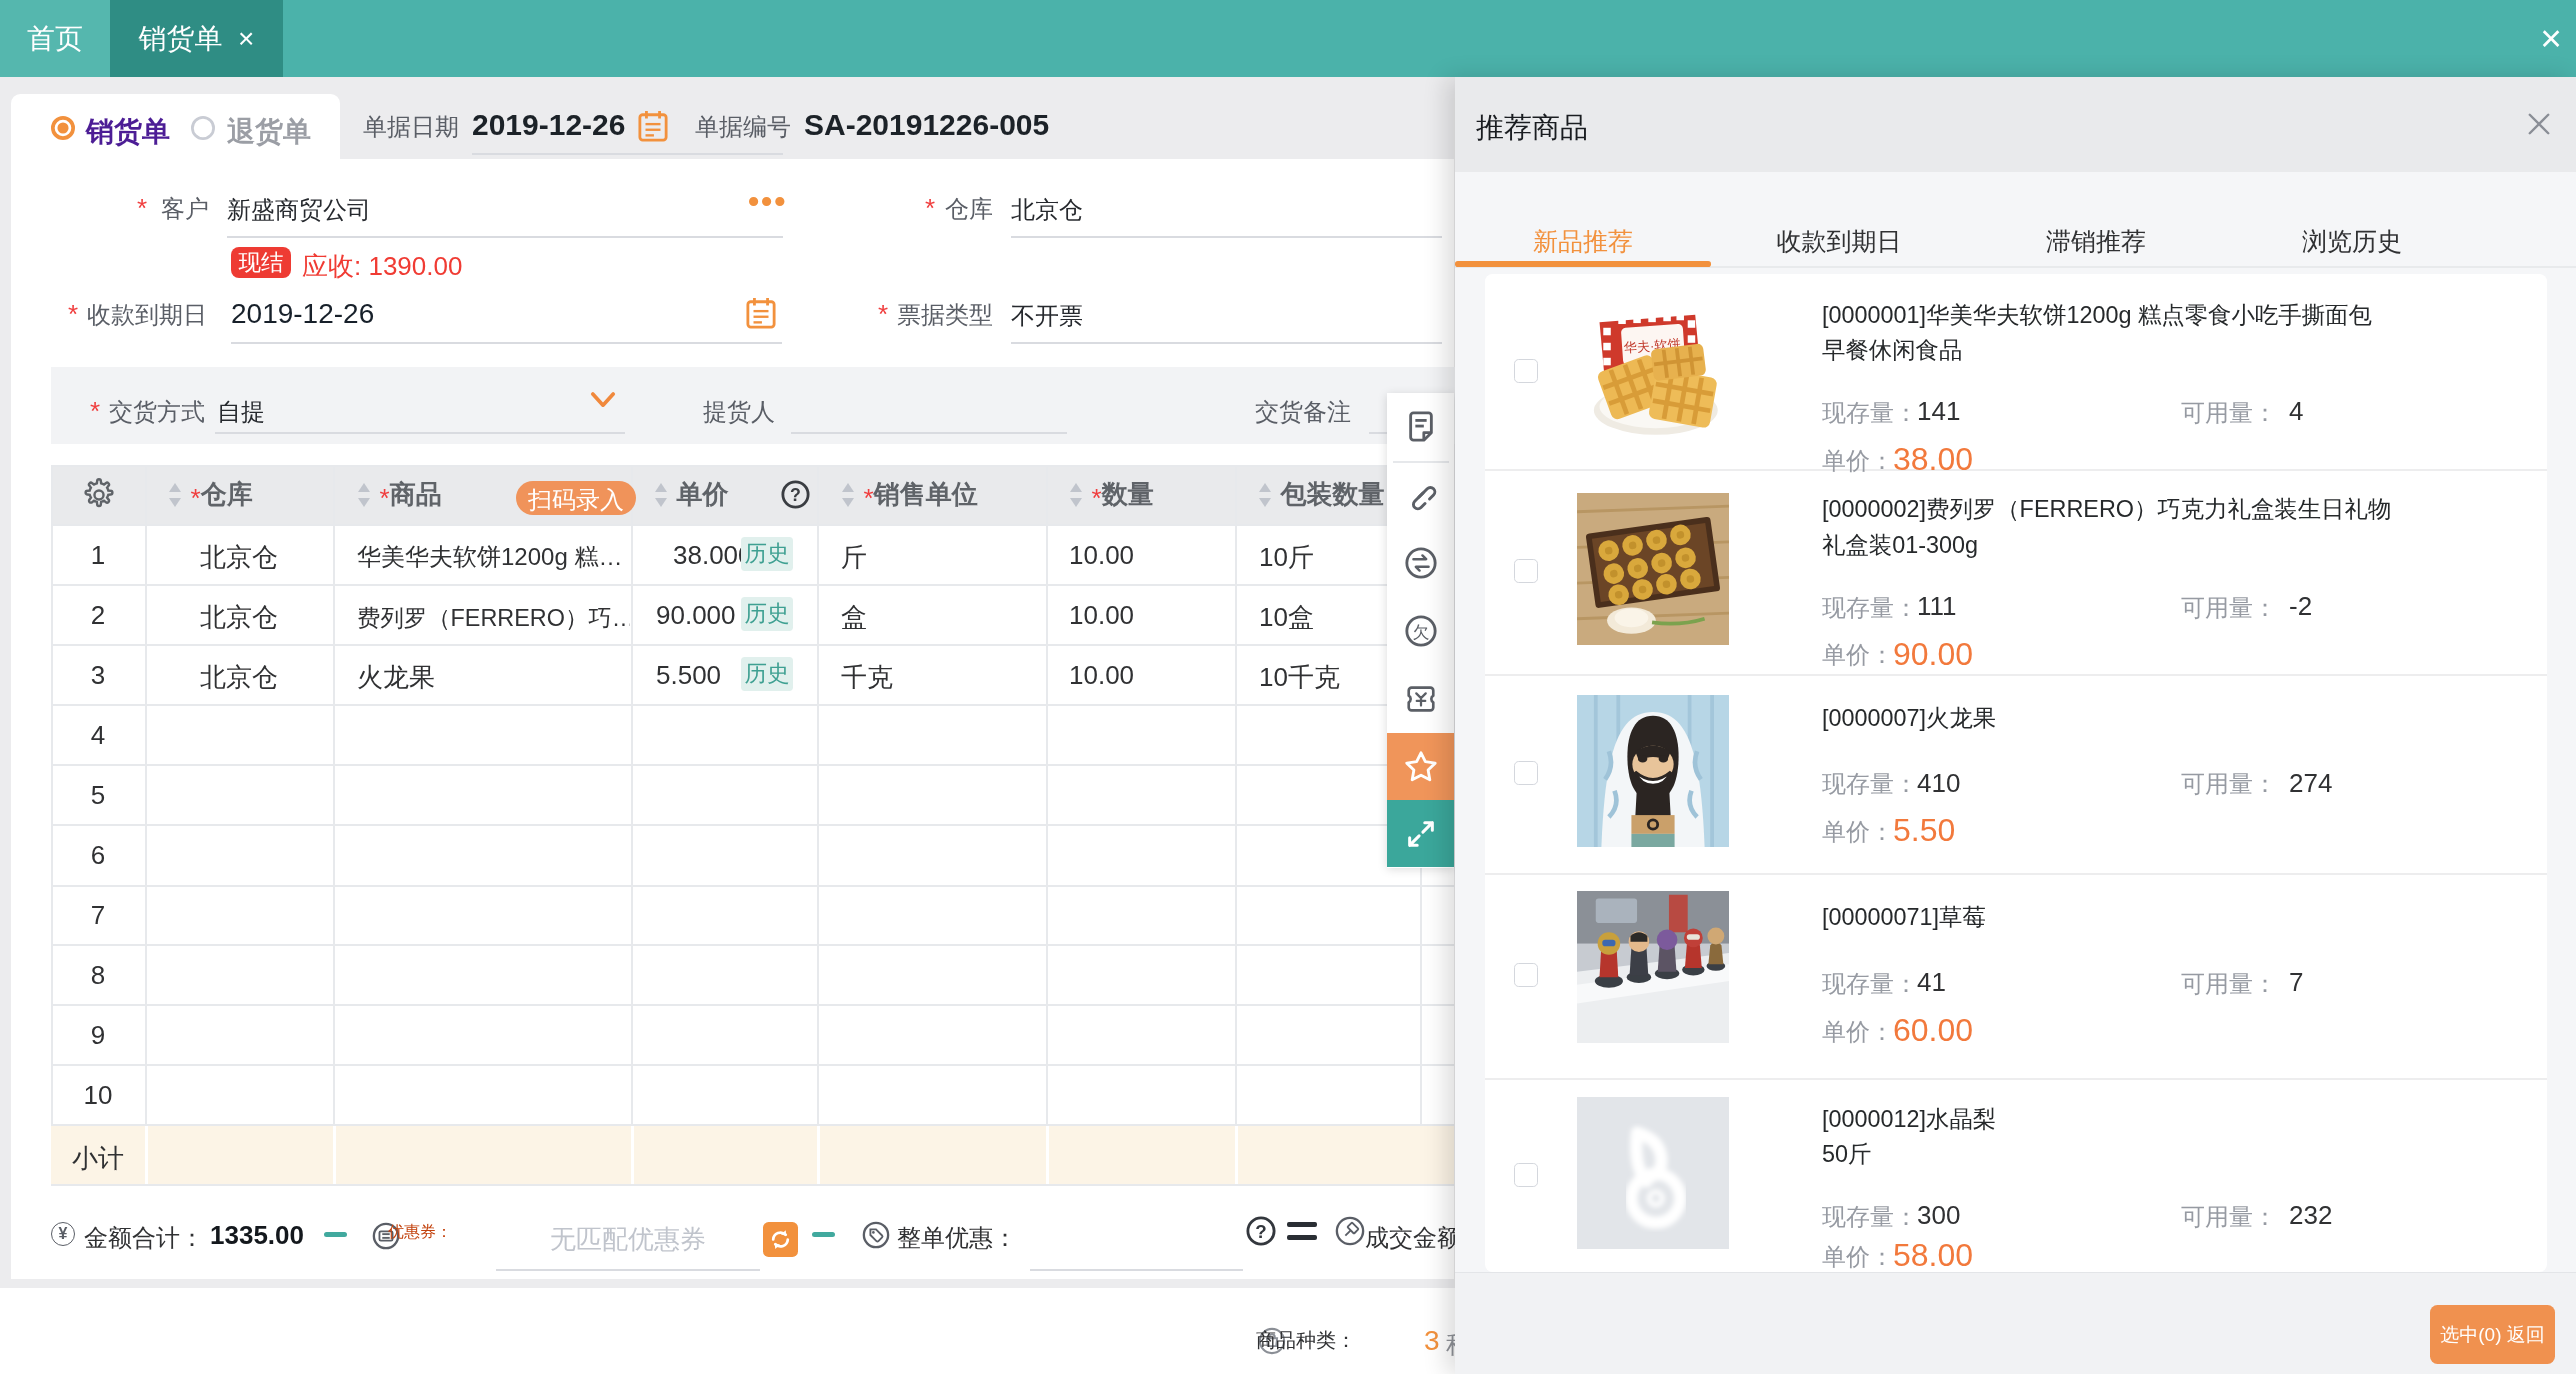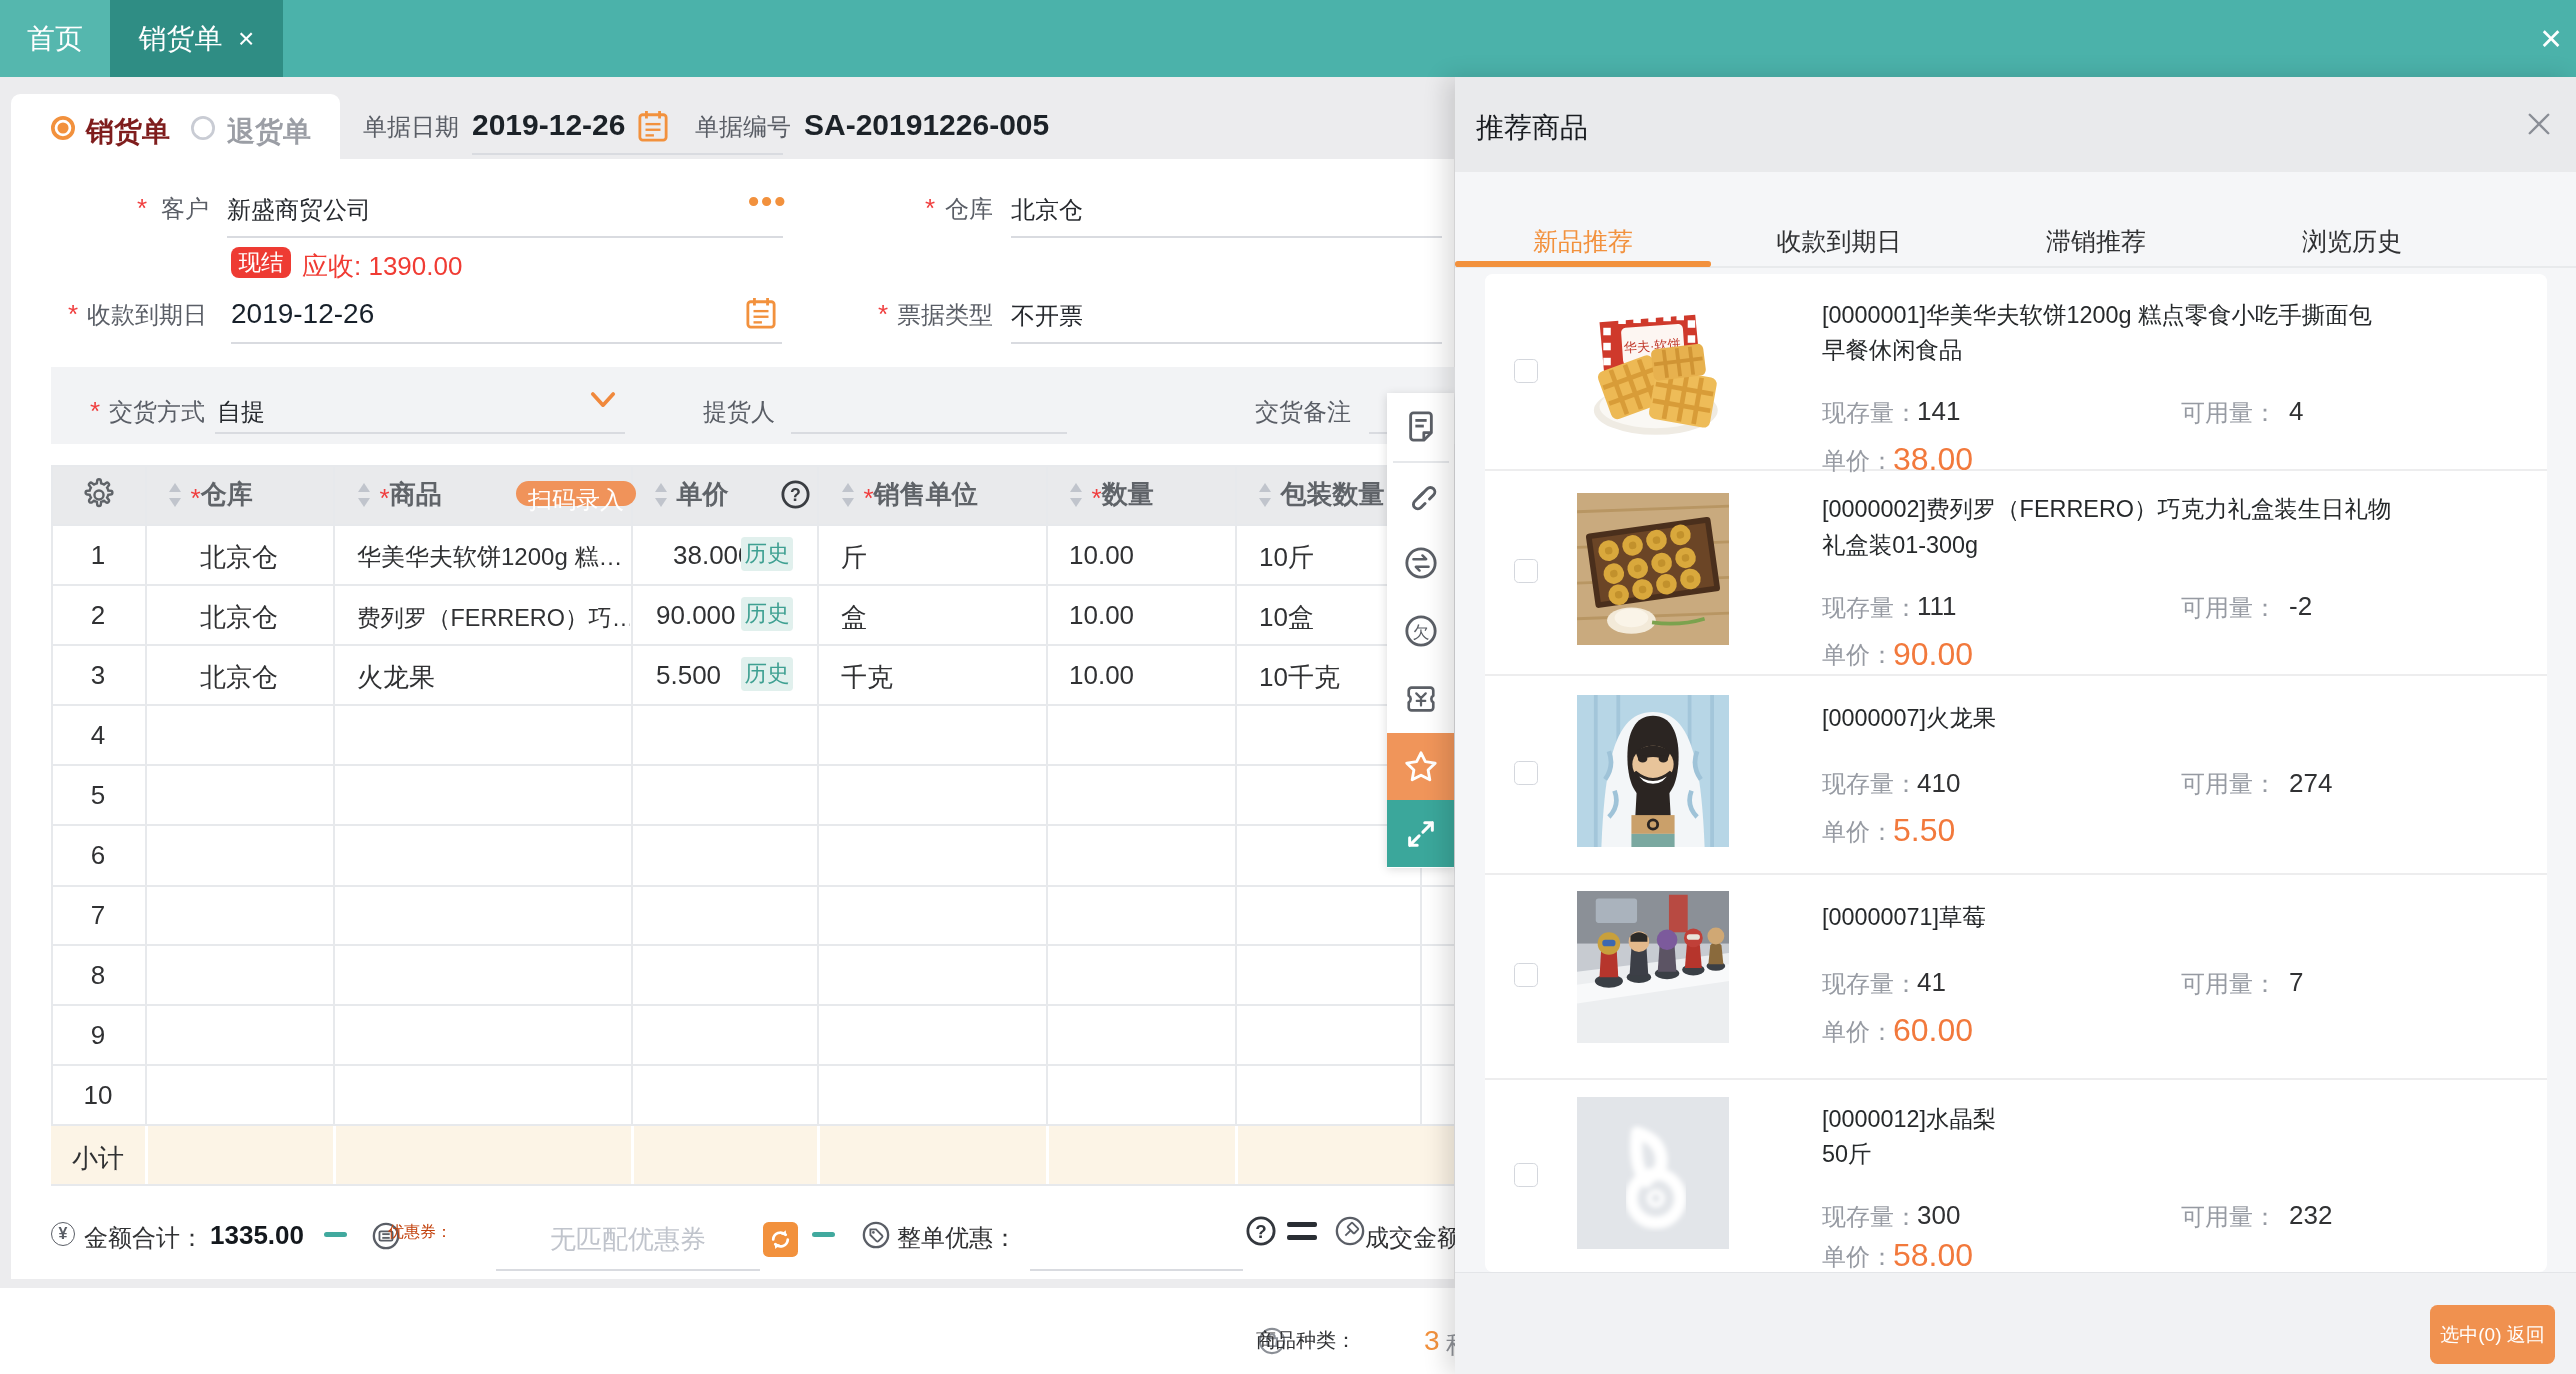--- a/index.html
+++ b/index.html
@@ -62,21 +62,21 @@
 <div class="abs" id="bar-close">×</div>
 <div class="abs" id="tabcard"></div>
 <div class="abs" id="cardbody"></div>
 <div class="abs" id="mainfooter"></div>
 <div class="abs" id="band"></div>
 
 <svg class="abs" style="left:51px;top:116px" width="24" height="24" viewBox="0 0 26 26">
     <circle cx="13" cy="13" r="11" fill="#fff" stroke="#f2913d" stroke-width="4"></circle>
     <circle cx="13" cy="13" r="6" fill="#f2913d"></circle>
   </svg>
-<div class="abs" style="left:86px;top:113px;font-size:28px;font-weight:700;color:#7f1d1d">销货单</div>
+<div class="abs" style="left:86px;top:113px;font-size:28px;font-weight:700;color:#4c1d95">销货单</div>
 <svg class="abs" style="left:191px;top:116px" width="24" height="24" viewBox="0 0 26 26">
     <circle cx="13" cy="13" r="11.5" fill="#fff" stroke="#c9ccd4" stroke-width="3"></circle>
   </svg>
 <div class="abs" style="left:227px;top:113px;font-size:28px;font-weight:700;color:#9b9ea5">退货单</div>
 
 <div class="abs flabel" style="left:363px;top:111px">单据日期</div>
 <div class="abs" style="left:472px;top:108px;font-size:30px;font-weight:700;color:#1c2228">2019-12-26</div>
 <svg class="abs" style="left:638px;top:110px" width="30" height="32" viewBox="0 0 32 34">
     <rect x="2" y="5" width="28" height="27" rx="3" fill="none" stroke="#f2913d" stroke-width="3"></rect>
     <line x1="9" y1="1" x2="9" y2="9" stroke="#f2913d" stroke-width="3"></line>
@@ -167,21 +167,21 @@
 <div class="hcell" style="left:168px">
     <span class="sorts"></span>
     <span class="star" style="position:relative;top:3.7px">*</span>
     <span class="hlabel">仓库</span>
   </div>
 <div class="hcell" style="left:357px">
     <span class="sorts"></span>
     <span class="star" style="position:relative;top:3.7px">*</span>
     <span class="hlabel">商品</span>
   </div>
-<div class="abs" style="left:516px;top:481px;width:120px;height:25px;background:#f0935a;border-radius:19.7px;color:#fff;font-size:24px;text-align:center;line-height:38px">扫码录入</div>
+<div class="abs" style="left:516px;top:481px;width:120px;height:34px;background:#f0935a;border-radius:19.7px;color:#fff;font-size:24px;text-align:center;line-height:38px">扫码录入</div>
 <div class="hcell" style="left:654px">
     <span class="sorts"></span>
     <span class="hlabel">单价</span>
   </div>
 <svg class="abs" style="left:781px;top:480px" width="29" height="29" viewBox="0 0 31 31">
     <circle cx="15.5" cy="15.5" r="13.5" fill="none" stroke="#3a3d42" stroke-width="3"></circle>
     <text x="15.5" y="22" text-anchor="middle" font-size="19" font-weight="bold" fill="#3a3d42">?</text>
   </svg>
 <div class="hcell" style="left:841px">
     <span class="sorts"></span>

